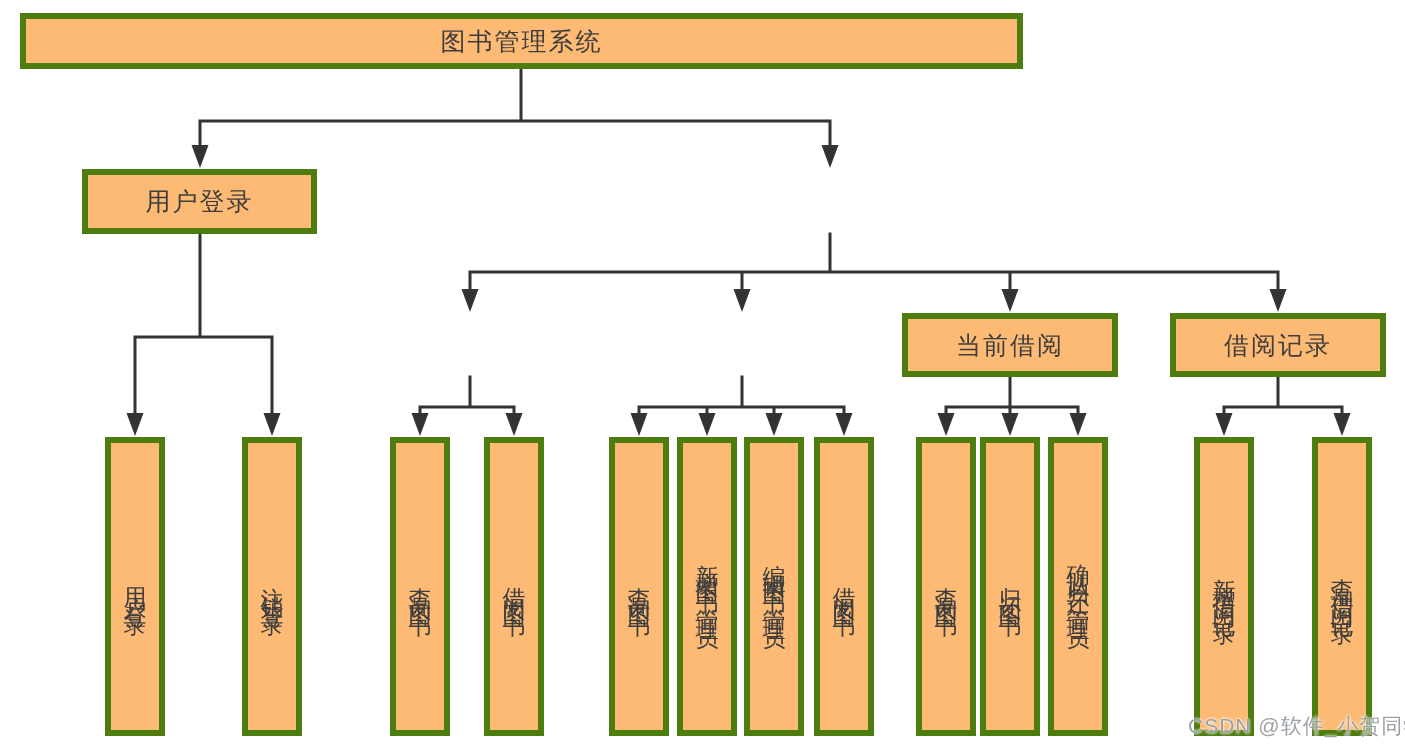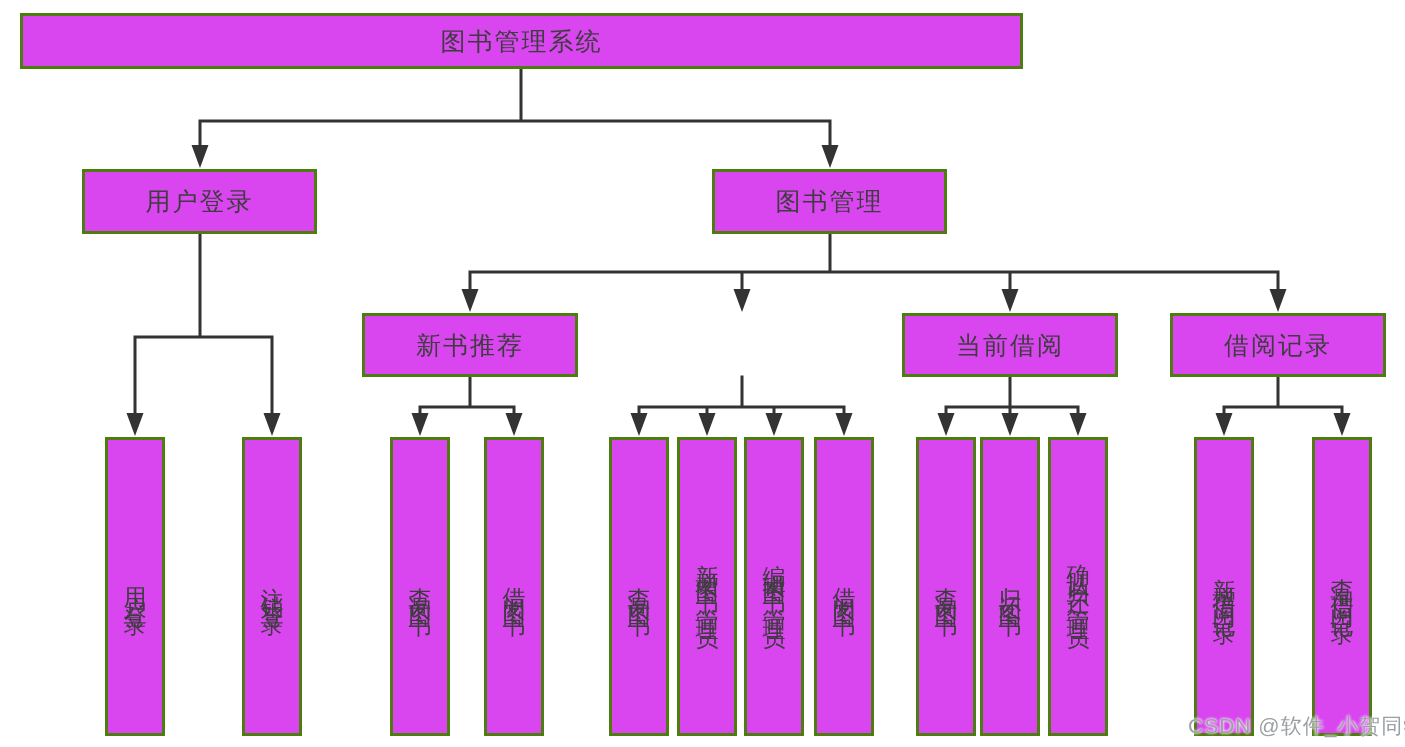--- a/index.html
+++ b/index.html
@@ -2,21 +2,21 @@
 <html><head>
 <meta charset="utf-8">
 <style>
   html,body{margin:0;padding:0;background:#ffffff;}
   .stage{
     position:relative;width:1405px;height:747px;background:#ffffff;overflow:hidden;
     font-family:"Liberation Sans","DejaVu Sans",sans-serif;color:#3d3d3d;
   }
   svg.connectors{position:absolute;left:0;top:0;z-index:0;}
   .node{
-    position:absolute;box-sizing:border-box;background:#d946ef;border:3px solid #4d7c0f;
+    position:absolute;box-sizing:border-box;background:#fdba74;border:6px solid #4d7c0f;
     display:flex;align-items:center;justify-content:center;z-index:1;
   }
   .hbox{font-size:25px;letter-spacing:2px;font-weight:400;}
   .vbox{
     writing-mode:vertical-rl;text-orientation:mixed;
     font-size:23px;letter-spacing:9px;line-height:1;
   }
   .watermark{
     position:absolute;left:1188px;top:712px;z-index:2;
     font-size:21px;color:#9aa0a5;letter-spacing:1px;white-space:nowrap;
@@ -81,23 +81,21 @@
       M937.5 413 L954.5 413 L946 436 Z
       M1001.5 413 L1018.5 413 L1010 436 Z
       M1069.5 413 L1086.5 413 L1078 436 Z
       M1215.5 413 L1232.5 413 L1224 436 Z
       M1333.5 413 L1350.5 413 L1342 436 Z"></path>
   </svg>
 
   <div class="node hbox" style="left:20px;top:13px;width:1003px;height:56px;">图书管理系统</div>
 
   <div class="node hbox" style="left:82px;top:169px;width:235px;height:65px;">用户登录</div>
-  <div class="node hbox" style="left:712px;top:169px;width:235px;height:65px;">图书管理</div>
 
-  <div class="node hbox" style="left:362px;top:313px;width:216px;height:64px;">新书推荐</div>
   <div class="node hbox" style="left:902px;top:313px;width:216px;height:64px;">当前借阅</div>
   <div class="node hbox" style="left:1170px;top:313px;width:216px;height:64px;">借阅记录</div>
 
   <div class="node vbox" style="left:105px;top:437px;width:60px;height:299px;">用户登录</div>
   <div class="node vbox" style="left:242px;top:437px;width:60px;height:299px;">注销登录</div>
 
   <div class="node vbox" style="left:390px;top:437px;width:60px;height:299px;">查询图书</div>
   <div class="node vbox" style="left:484px;top:437px;width:60px;height:299px;">借阅图书</div>
 
   <div class="node vbox" style="left:609px;top:437px;width:60px;height:299px;">查询图书</div>

